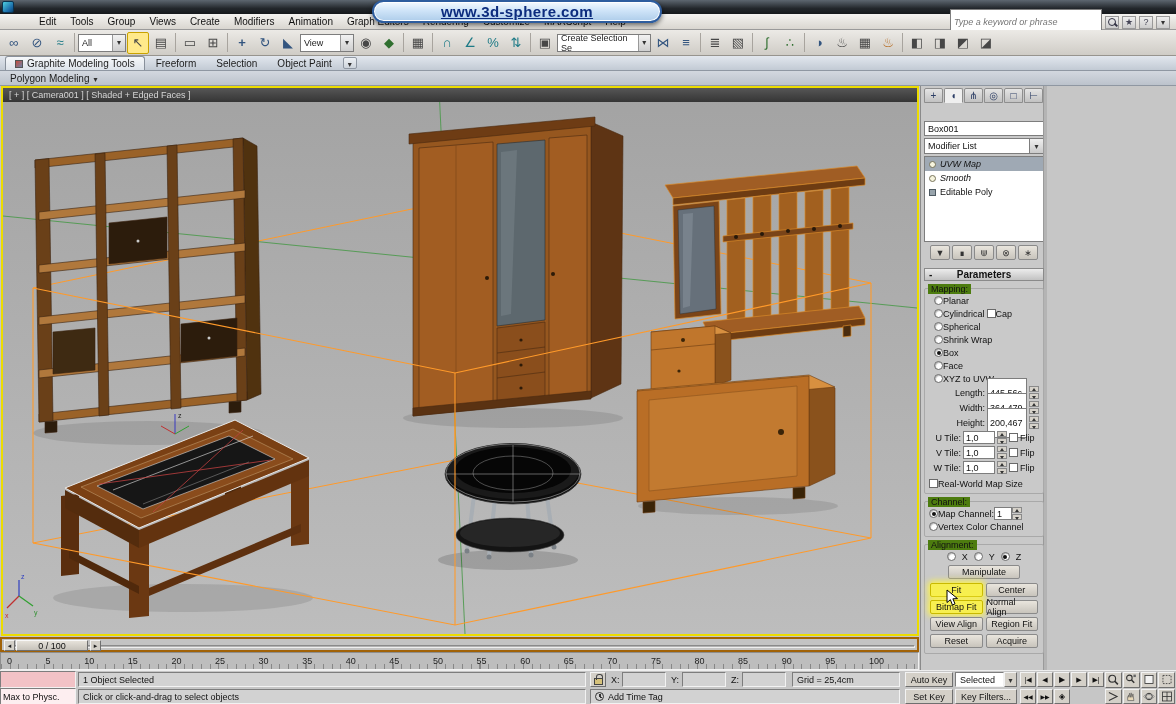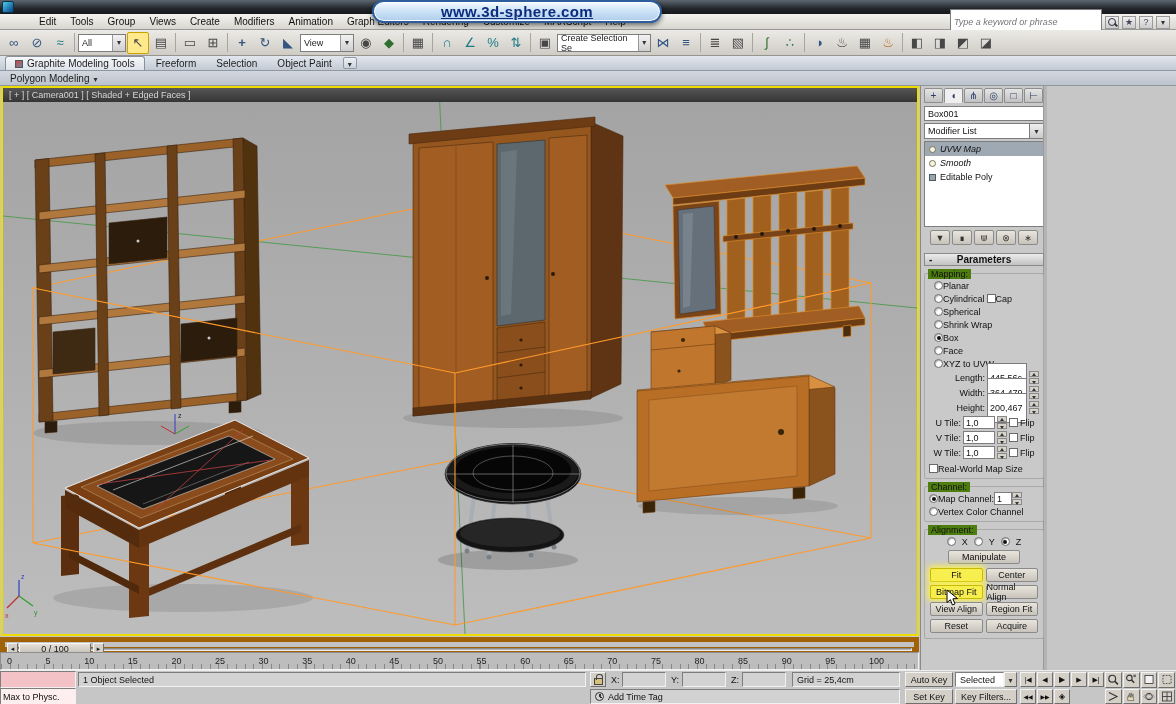--- a/index.html
+++ b/index.html
@@ -36,21 +36,21 @@
 .rtab.active{background:linear-gradient(#f6f8fa,#dde3ea);border:1px solid #88909b;border-bottom:none;border-radius:3px 3px 0 0}
 .rtabicon{width:8px;height:8px;background:linear-gradient(135deg,#c84c3c,#6a82a8);border:1px solid #555}
 .rdrop{width:14px;height:12px;margin-bottom:1px;border:1px solid #8f97a2;border-radius:2px;background:linear-gradient(#eef1f5,#cdd4dc);display:flex;align-items:center;justify-content:center}
 .ribpanel{position:absolute;left:0;top:71px;width:1176px;height:15px;background:linear-gradient(#d3d8df,#bcc3cc);border-bottom:1px solid #8f97a2;display:flex;align-items:center;padding-left:10px;font-size:10px;color:#1c1c1c;gap:4px}
 .caret::after{content:"▾";font-size:8px;color:#333}
 
 .viewport{position:absolute;left:1px;top:86px;width:918px;height:550px;border:2px solid #ecdc00;background:#a16207}
 .vp-strip{position:absolute;left:0;top:0;width:100%;height:14px;background:linear-gradient(#565656,#353535);color:#d6d6d6;font-size:9px;line-height:14px;padding-left:6px;z-index:5}
 .scene{position:absolute;left:0;top:0}
 
-.trackbar{position:absolute;left:0;top:637px;width:919px;height:15px;background:#c3c3c3;border:5px solid #a16207}
+.trackbar{position:absolute;left:0;top:637px;width:919px;height:15px;background:#c3c3c3;border:2px solid #a16207}
 .groove{position:absolute;left:2px;right:2px;top:6px;height:3px;background:#b2b2b2;border:1px solid;border-color:#8a8a8a #eee #eee #8a8a8a}
 .tba{position:absolute;top:1px;width:11px;height:11px;background:#d4d0c8;border:1px solid;border-color:#f4f4f4 #6f6f6f #6f6f6f #f4f4f4;font-size:7px;line-height:10px;text-align:center;color:#222}
 .tslider{position:absolute;left:14px;top:1px;width:72px;height:11px;background:linear-gradient(#e6e2da,#c6c2ba);border:1px solid;border-color:#f8f8f8 #6f6f6f #6f6f6f #f8f8f8;font-size:9px;line-height:10px;text-align:center;color:#111}
 .ruler{position:absolute;left:0;top:652px;width:919px;height:18px;background:#bdbdbd;border:1px solid;border-color:#8e8e8e #f0f0f0 #f0f0f0 #8e8e8e;display:flex;justify-content:space-between;padding:3px 34px 0 6px;font-size:9px;color:#222;background-image:repeating-linear-gradient(to right,rgba(90,90,90,.55) 0 1px,transparent 1px 8.7px);background-size:100% 5px;background-position:0 100%;background-repeat:no-repeat}
 
 .statusbar{position:absolute;left:0;top:670px;width:1176px;height:34px;background:#c6c6c6;border-top:1px solid #eee}
 .sunk{background:#d2d2d2;border:1px solid;border-color:#7d7d7d #f2f2f2 #f2f2f2 #7d7d7d;font-size:9px;color:#111;display:flex;align-items:center;padding:0 4px;overflow:hidden;white-space:nowrap}
 .rbtn{background:#d4d0c8;border:1px solid;border-color:#f2f2f2 #6f6f6f #6f6f6f #f2f2f2;font-size:9px;color:#111;display:flex;align-items:center;justify-content:center;overflow:hidden}
 .icon-lock{position:relative;width:9px;height:7px;background:#d6c27a;border:1px solid #444;margin-top:4px}
 .icon-lock::before{content:'';position:absolute;left:1px;top:-5px;width:5px;height:5px;border:1.2px solid #444;border-bottom:none;border-radius:3px 3px 0 0}
@@ -423,21 +423,21 @@
   <div class="cmd">
     <div class="cmdscroll"></div>
     <div class="cp-tabs">
       <div class="cptab">+</div>
       <div class="cptab active">◖</div>
       <div class="cptab">⋔</div>
       <div class="cptab">◎</div>
       <div class="cptab">□</div>
       <div class="cptab">⊢</div>
     </div>
-    <div class="pfield" style="margin-top:2px">Box001</div>
+    <div class="pfield" style="margin-top:17px">Box001</div>
     <div class="combo">
       <div class="cval">Modifier List</div>
       <div class="cbtn">
           <span class="caret"></span>
         </div>
     </div>
     <div class="stack">
       <div class="srow2 sel">
         <span class="bulb"></span>
         <span class="ital">UVW Map</span>
@@ -597,20 +597,23 @@
 
   <div class="statusbar">
     <div class="abs" style="left:0;top:0;width:76px;height:17px;background:#f2c2c6;border:1px solid;border-color:#7d7d7d #f2f2f2 #f2f2f2 #7d7d7d"></div>
     <div class="abs" style="left:0;top:17px;width:76px;height:17px;background:#fdeef0;border:1px solid;border-color:#7d7d7d #f2f2f2 #f2f2f2 #7d7d7d;font-size:9px;display:flex;align-items:center;padding:0 2px;white-space:nowrap;overflow:hidden">
         <span>Max to Physc.</span>
       </div>
 
     <div class="sunk abs" style="left:78px;top:1px;width:508px;height:15px">
         <span>1 Object Selected</span>
       </div>
+    <div class="sunk abs" style="left:78px;top:18px;width:508px;height:15px">
+        <span>Click or click-and-drag to select objects</span>
+      </div>
 
     <div class="rbtn abs" style="left:590px;top:1px;width:16px;height:15px">
         <span class="icon-lock"></span>
       </div>
     <span class="abs" style="left:611px;top:4px;font-size:9px">X:</span>
     <div class="sunk abs" style="left:622px;top:1px;width:44px;height:15px"></div>
     <span class="abs" style="left:671px;top:4px;font-size:9px">Y:</span>
     <div class="sunk abs" style="left:682px;top:1px;width:44px;height:15px"></div>
     <span class="abs" style="left:731px;top:4px;font-size:9px">Z:</span>
     <div class="sunk abs" style="left:742px;top:1px;width:44px;height:15px"></div>

